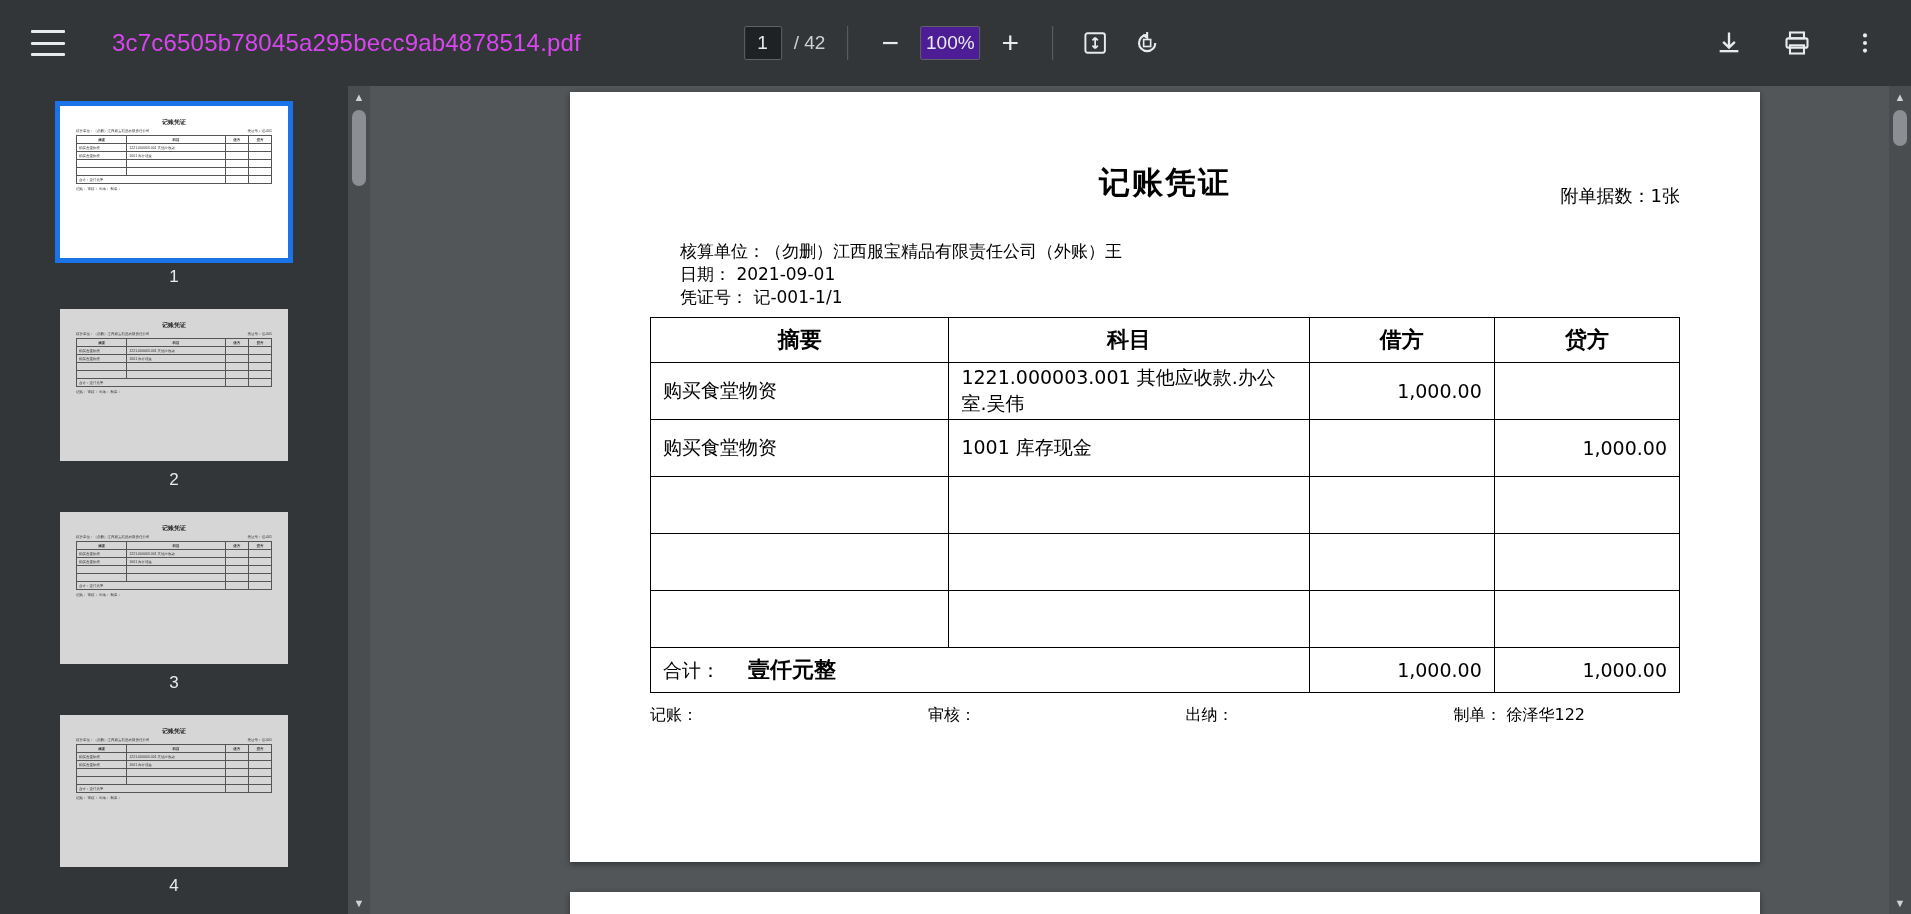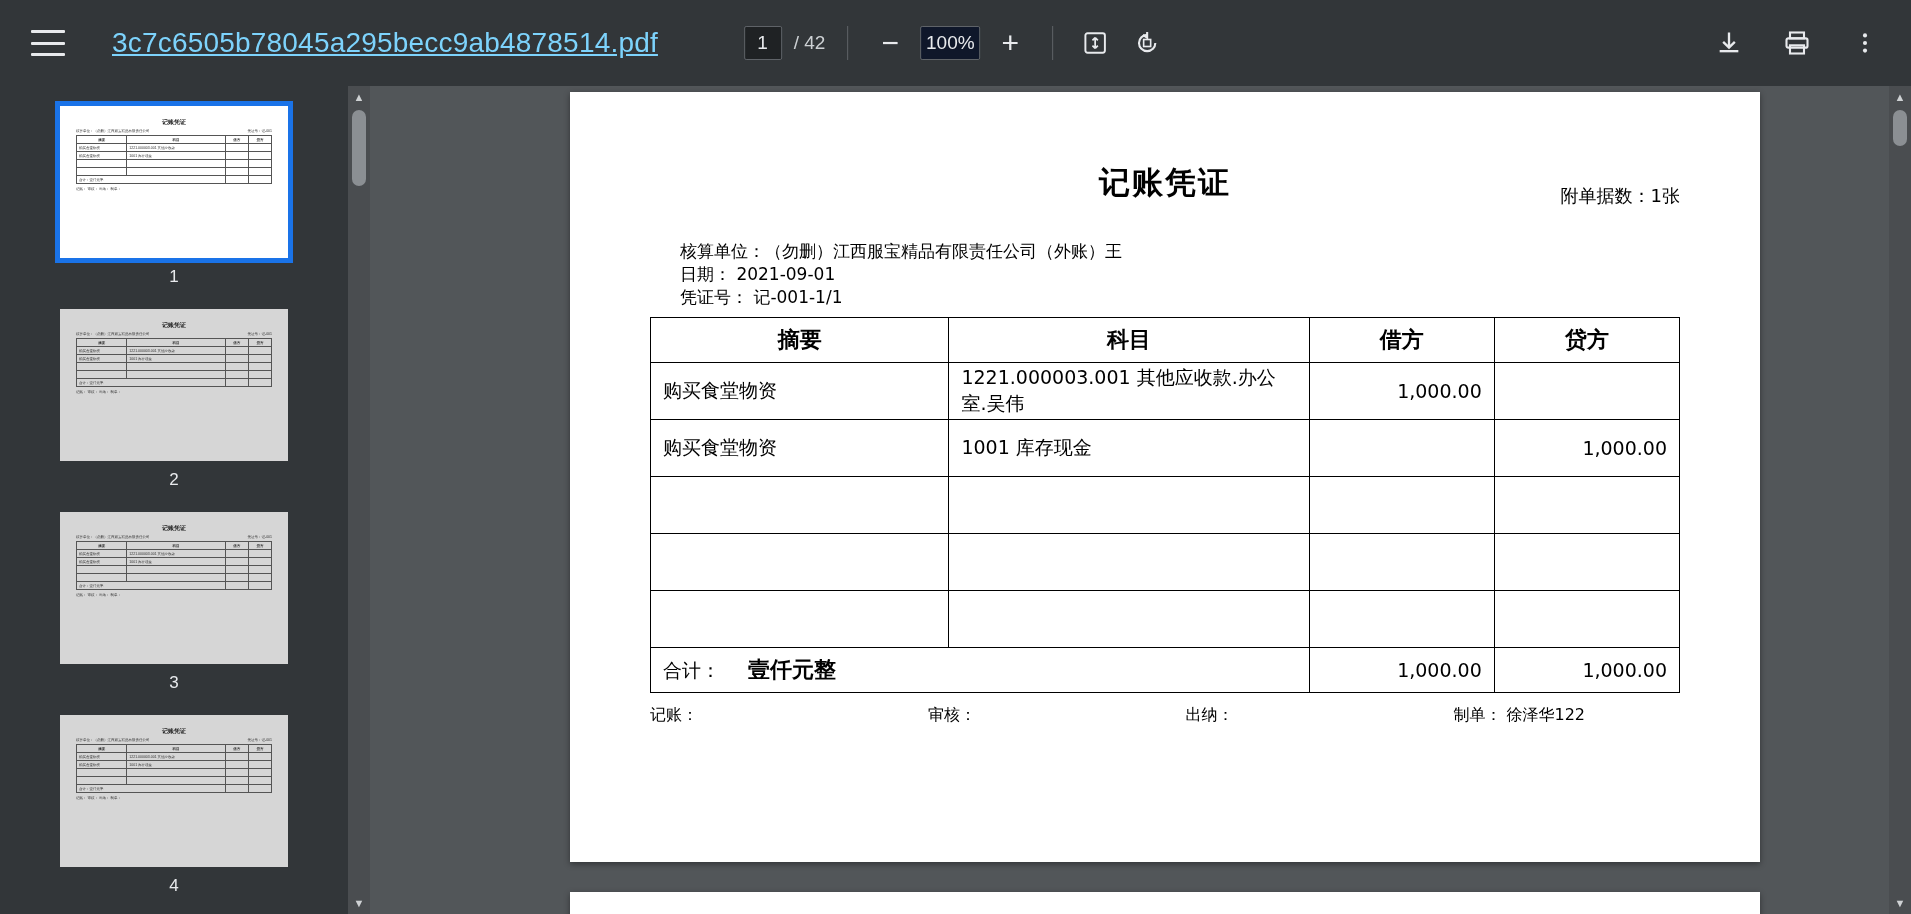--- a/index.html
+++ b/index.html
@@ -34,25 +34,24 @@
     cursor: pointer;
   }
   .hamburger span {
     display: block;
     height: 3px;
     background: #e8eaed;
     border-radius: 1px;
   }
   .doc-title {
     margin-left: 47px;
-    color: #7dd3fc;
-    font-size: 28px;
+    color: #d946ef;
+    font-size: 24px;
     letter-spacing: 0.2px;
     white-space: nowrap;
-    text-decoration: underline;
   }
   .center-controls {
     position: absolute;
     left: 50%;
     transform: translateX(-50%);
     display: flex;
     align-items: center;
     height: 56px;
   }
   .page-input {
@@ -84,21 +83,21 @@
     height: 40px;
     display: flex;
     align-items: center;
     justify-content: center;
     color: #e8eaed;
     cursor: pointer;
     user-select: none;
   }
   .zoom-sign { font-size: 30px; line-height: 1; }
   .zoom-value {
-    background: #0f172a;
+    background: #4c1d95;
     border: 1px solid #5f6368;
     border-radius: 2px;
     color: #e8eaed;
     font-size: 19px;
     height: 32px;
     min-width: 58px;
     display: flex;
     align-items: center;
     justify-content: center;
     margin: 0 10px;

